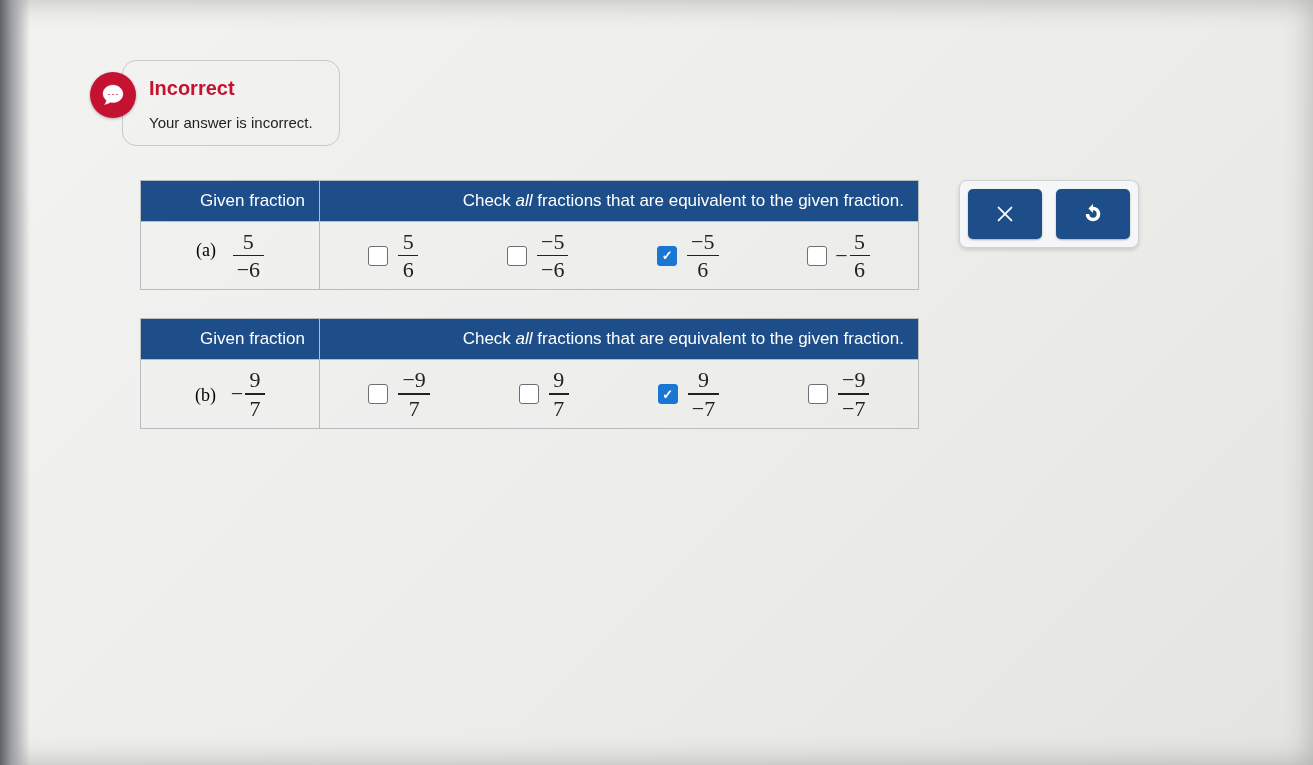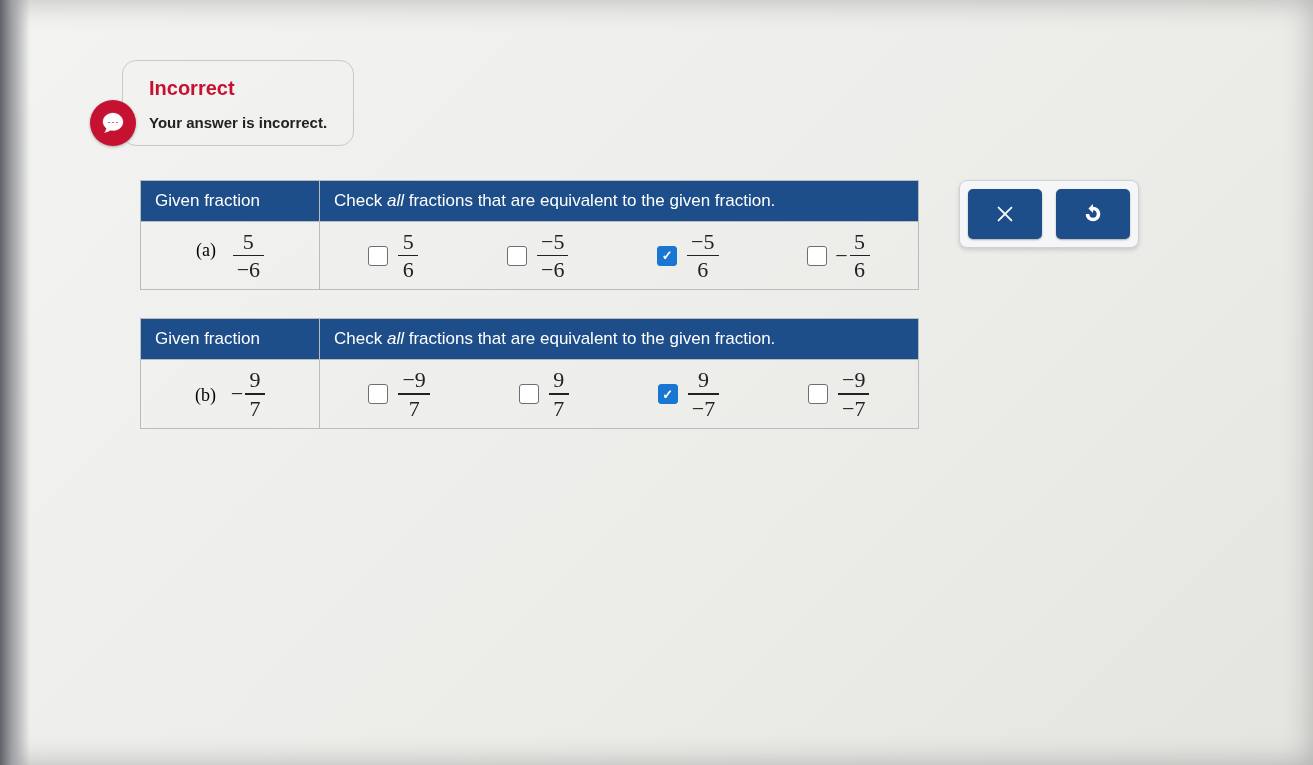--- a/index.html
+++ b/index.html
@@ -1,29 +1,29 @@
 <!DOCTYPE html>
 <html><head>
 <meta charset="utf-8">
 <style>
 html,body{margin:0;padding:0;font-family:Arial,Helvetica,sans-serif;background:#d8dbe0}
 .page{position:relative;width:1313px;height:765px;margin:0 auto;background:linear-gradient(135deg,#f3f3f2 0%,#ecece9 60%,#e4e4e1 100%);box-sizing:border-box;padding:60px 90px 40px 90px;box-shadow:0 0 30px rgba(0,0,0,.25) inset}
 .page::before{content:"";position:absolute;left:0;top:0;bottom:0;width:30px;background:linear-gradient(90deg,#5f6268 0%,#9fa1a5 40%,transparent 100%)}
-.feedback-wrap{display:flex;align-items:flex-end}
+.feedback-wrap{display:flex;align-items:flex-start}
 .badge{width:46px;height:46px;border-radius:50%;background:#c41230;display:flex;align-items:center;justify-content:center;margin-top:12px;z-index:2;box-shadow:0 1px 3px rgba(0,0,0,.3)}
 .badge svg{width:24px;height:24px;fill:#fff}
 .feedback-box{border:1px solid #c7cacb;border-radius:14px;padding:16px 26px 14px 26px;margin-left:-14px;background:transparent}
 .feedback-title{color:#c41230;font-weight:700;font-size:20px;margin-bottom:14px}
-.feedback-msg{color:#222;font-weight:700;font-size:15px}
+.feedback-msg{color:#222;font-weight:400;font-size:15px}
 .instruction{margin-top:44px;color:#222;font-size:19px}
 .instruction em{font-style:italic}
 .work-area{margin-top:34px;display:flex;align-items:flex-start}
 .tables{margin-left:50px}
 table.ftab{border-collapse:collapse;margin-bottom:28px}
-table.ftab th{background:#1d4e89;color:#fff;font-weight:400;font-size:17px;padding:10px 14px;text-align:left;border:1px solid #b8bcbf}
+table.ftab th{background:#1d4e89;color:#fff;font-weight:400;font-size:17px;padding:10px 14px;text-align:right;border:1px solid #b8bcbf}
 table.ftab th em{font-style:italic}
 table.ftab td{border:1px solid #b8bcbf;padding:8px 4px;text-align:center;vertical-align:middle}
 td.given{width:170px;font-size:17px}
 td.opts{width:590px}
 .opt-row{display:flex;justify-content:space-around;align-items:center}
 .opt{display:flex;align-items:center;gap:8px}
 .cb{width:18px;height:18px;border:1.5px solid #6d6f73;border-radius:3px;display:inline-flex;align-items:center;justify-content:center;background:#fff;cursor:pointer}
 .cb.checked{background:#1976d2;border-color:#1976d2}
 .cb.checked::after{content:"✓";color:#fff;font-size:13px;font-weight:700;line-height:1}
 .frac{display:inline-flex;align-items:center;font-family:'Times New Roman',serif;font-size:22px;color:#222}

